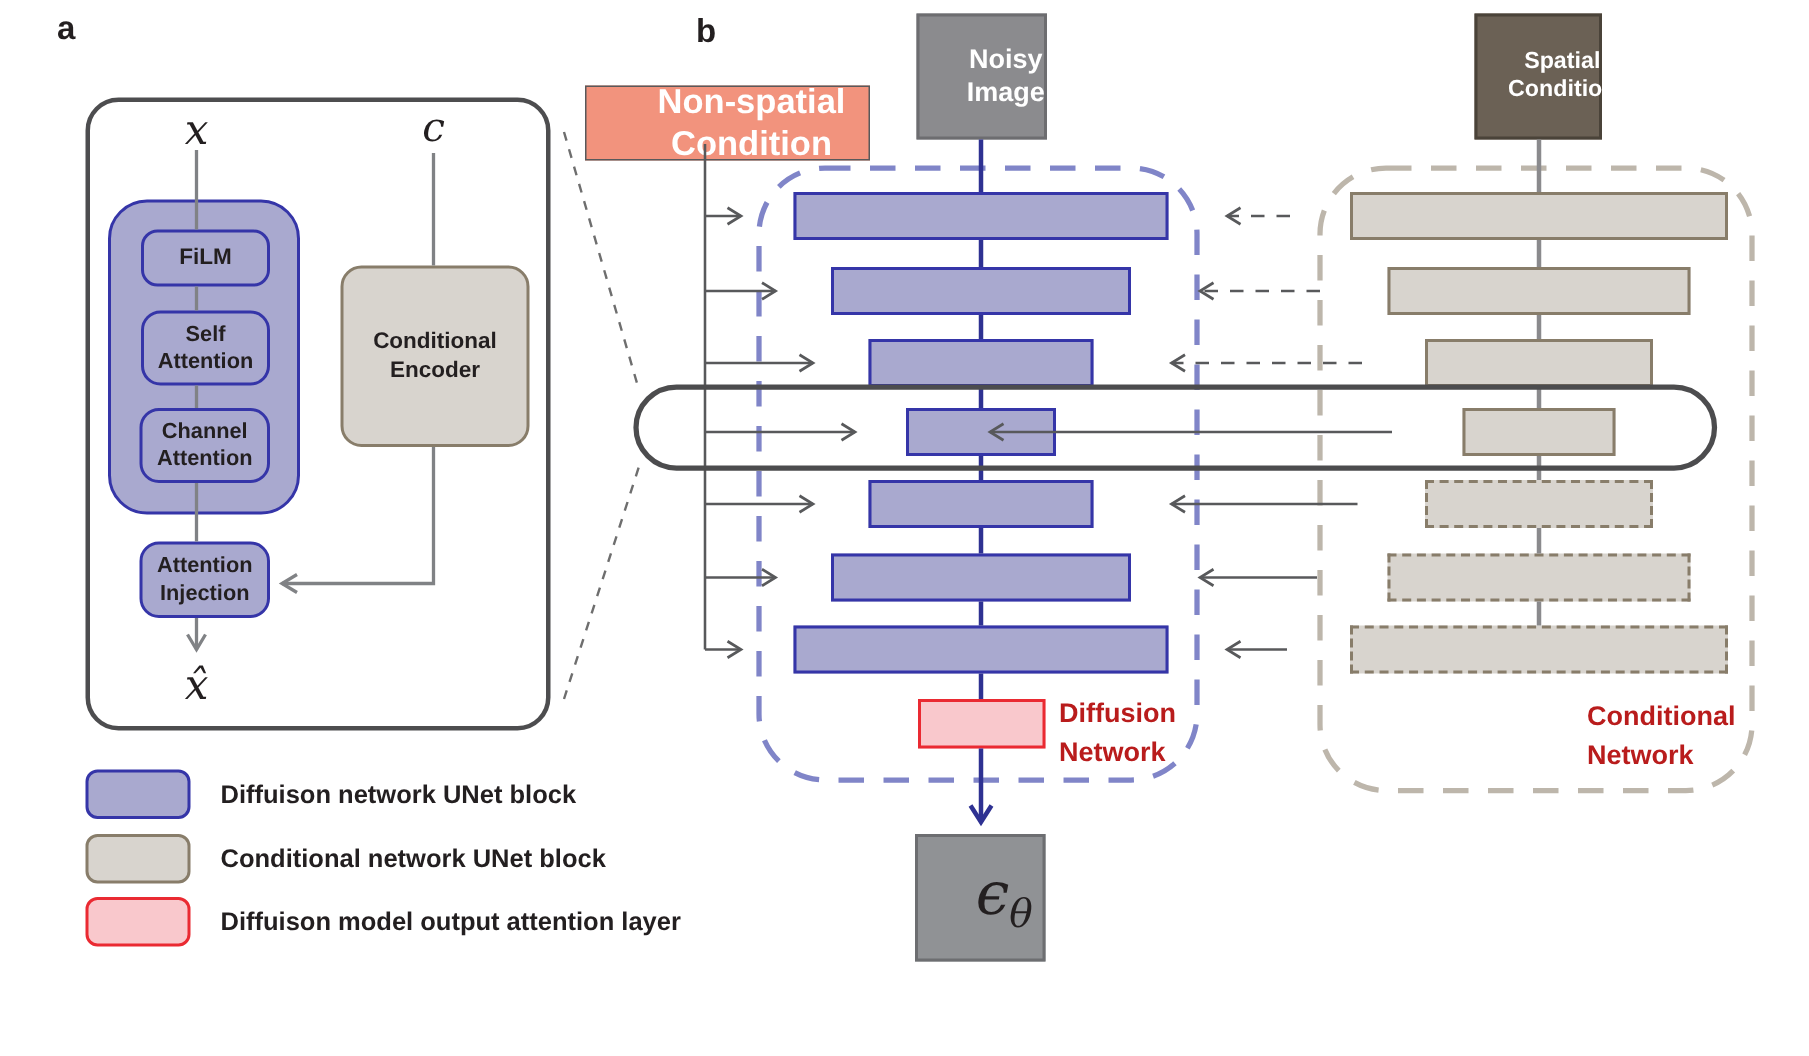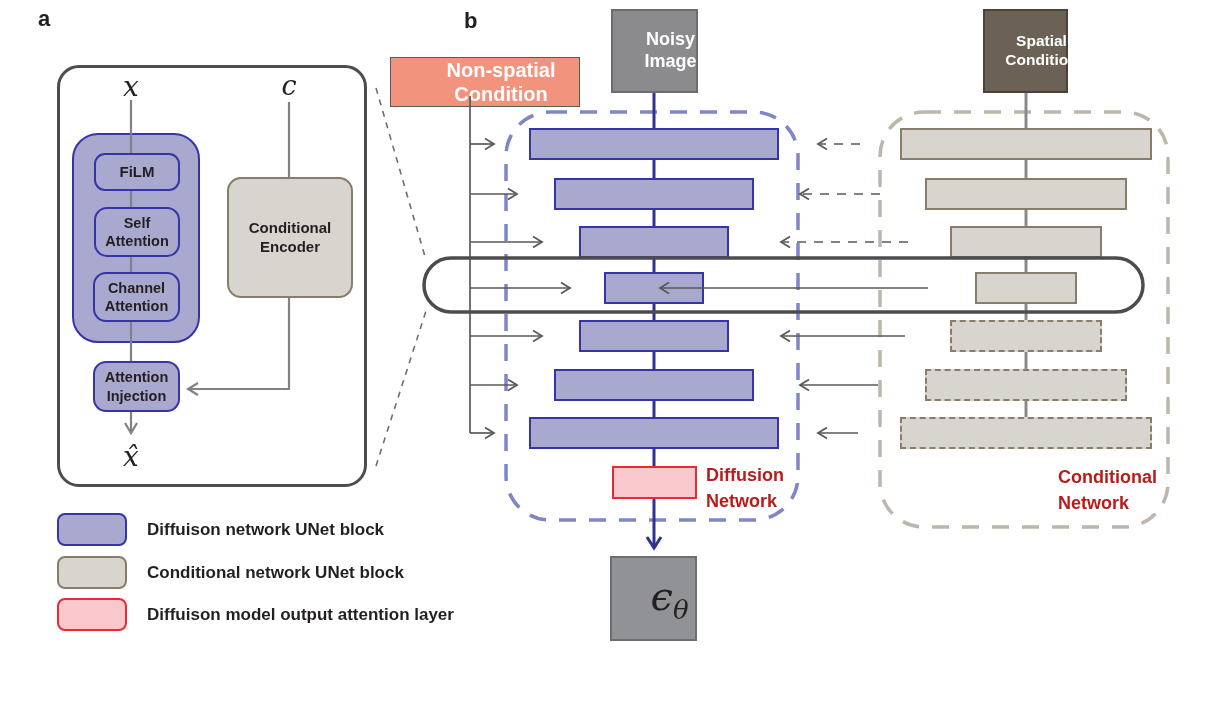--- a/index.html
+++ b/index.html
@@ -67,21 +67,21 @@
 
   <div class="abs legend-swatch" style="left:57px;top:513px;width:70px;height:33px;background:var(--diff-fill);border:2.5px solid var(--diff-border);"></div>
   <div class="abs legend-label" style="left:147px;top:513px;height:33px;">Diffuison network UNet block</div>
 
   <div class="abs legend-swatch" style="left:57px;top:556px;width:70px;height:33px;background:var(--cond-fill);border:2.5px solid var(--cond-border);"></div>
   <div class="abs legend-label" style="left:147px;top:556px;height:33px;">Conditional network UNet block</div>
 
   <div class="abs legend-swatch" style="left:57px;top:598px;width:70px;height:33px;background:var(--attn-fill);border:2.5px solid var(--attn-border);"></div>
   <div class="abs legend-label" style="left:147px;top:598px;height:33px;">Diffuison model output attention layer</div>
 
-  <div class="abs top-box z4" style="left:390px;top:57px;width:190px;height:50px;background:var(--nonspatial-fill);border:1.5px solid #58595b;font-size:20px;">Non-spatial Condition</div>
+  <div class="abs top-box z4" style="left:390px;top:57px;width:190px;height:50px;background:var(--nonspatial-fill);border:1.5px solid #58595b;font-size:23px;">Non-spatial Condition</div>
   <div class="abs top-box z4" style="left:611px;top:9px;width:87px;height:84px;background:var(--noisy-fill);border:2px solid #6d6d70;font-size:18px;">Noisy Image</div>
   <div class="abs top-box z4" style="left:983px;top:9px;width:85px;height:84px;background:var(--spatial-fill);border:2px solid #4a4339;font-size:15.5px;">Spatial Condition</div>
 
   <div id="bars" class="abs" style="left:0;top:0;width:1206px;height:704px;">
       <div class="bar bar-diff" style="left: 529px; top: 128px; width: 250px; height: 32px;"></div>
       <div class="bar bar-diff" style="left: 554px; top: 178px; width: 200px; height: 32px;"></div>
       <div class="bar bar-diff" style="left: 579px; top: 226px; width: 150px; height: 32px;"></div>
       <div class="bar bar-diff" style="left: 604px; top: 272px; width: 100px; height: 32px;"></div>
       <div class="bar bar-diff" style="left: 579px; top: 320px; width: 150px; height: 32px;"></div>
       <div class="bar bar-diff" style="left: 554px; top: 369px; width: 200px; height: 32px;"></div>

